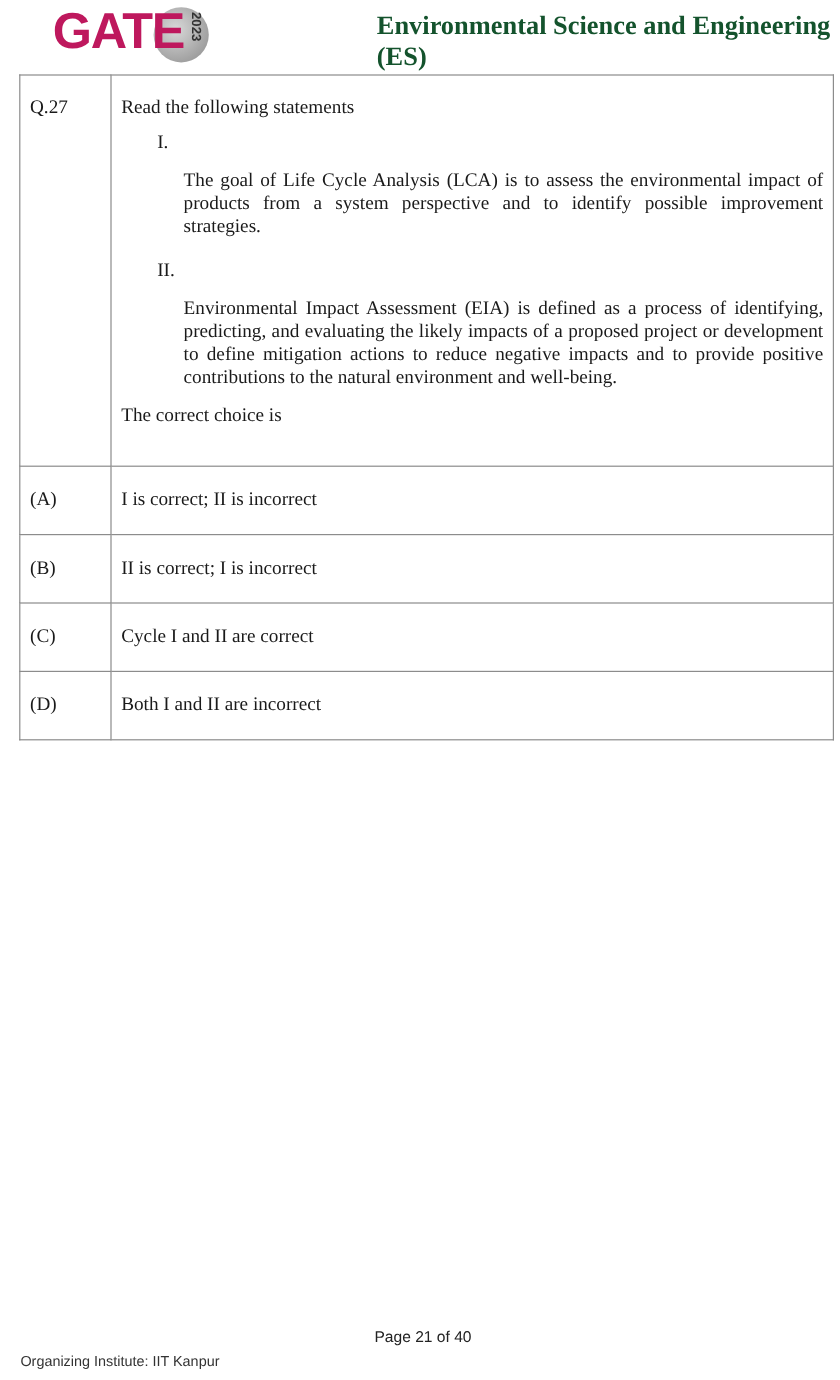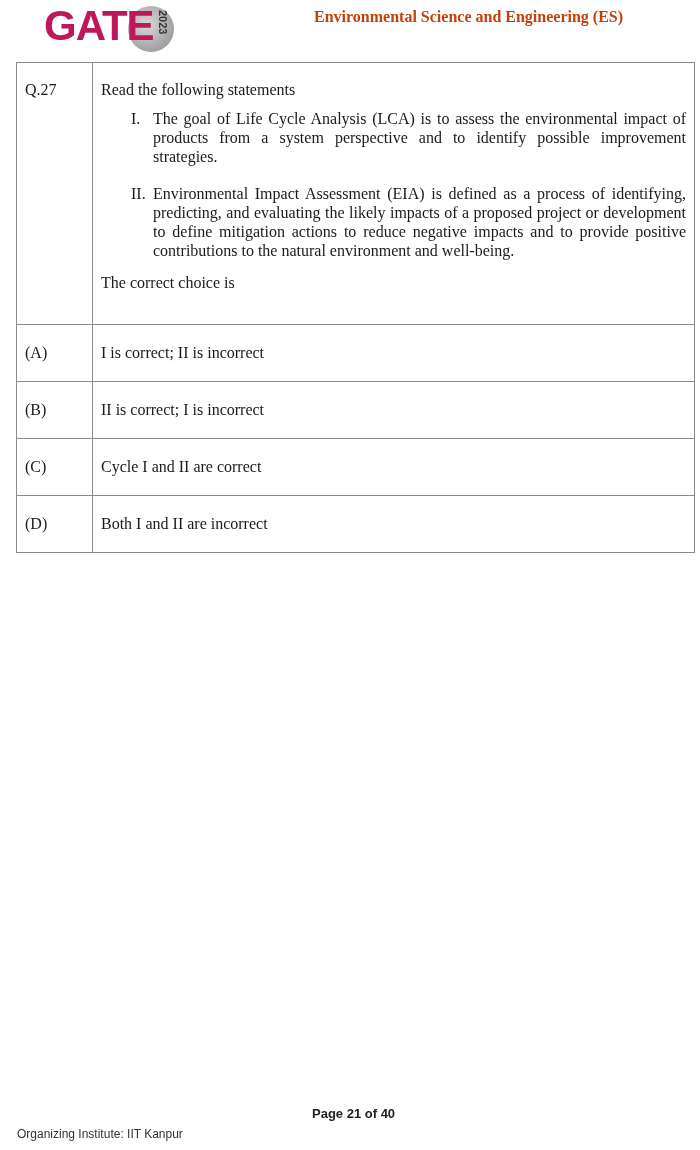--- a/index.html
+++ b/index.html
@@ -1,32 +1,32 @@
 <!DOCTYPE html>
 <html><head>
 <meta charset="utf-8">
 <style>
   html, body { margin:0; padding:0; }
   body { width:700px; height:1150px; background:#ffffff; position:relative; overflow:hidden; font-family:"Liberation Serif", serif; color:#1a1a1a; }
   .logo { position:absolute; left:16px; top:4px; height:44px; width:160px; }
   .logo-text { position:absolute; left:0; top:0; font-family:"Liberation Sans", sans-serif; font-weight:bold; font-size:42px; letter-spacing:-1px; color:#be185d; line-height:44px; z-index:2;margin-left:28px; }
   .logo-globe { position:absolute; left:112px; top:2px; width:46px; height:46px; border-radius:50%; background:radial-gradient(circle at 40% 40%, #d8d8d8, #8a8a8a); z-index:1; }
   .logo-year { position:absolute; left:140px; top:6px; width:14px; height:40px; font-family:"Liberation Sans", sans-serif; font-weight:bold; font-size:11px; color:#333; writing-mode:vertical-rl; z-index:3; line-height:14px; }
-  .header-title { position:absolute; left:314px; top:8px; font-weight:bold; font-size:16px; color:#c2410c; }
+  .header-title { position:absolute; left:314px; top:8px; font-weight:bold; font-size:22px; color:#14532d; }
   table.q { position:absolute; left:16px; top:62px; width:679px; border-collapse:collapse; }
   table.q td { border:1.5px solid #8c8c8c; vertical-align:top; font-size:16px; }
   td.num { width:56px; padding:18px 11px 0 8px; }
   td.body { padding:18px 8px 32px 8px; }
   .stmt { display:flex; margin-left:30px; margin-top:10px; line-height:19px; }
   .stmt .roman { width:22px; flex:none; }
-  .stmt .txt { text-align:justify; flex:1; }
+  .stmt .txt { text-align:justify; flex:1;margin-top:32px; }
   .choice-line { margin-top:14px; }
   tr.opt td { height:56px; padding:0 8px; vertical-align:middle; }
   tr.opt td.num { padding:0 0 0 8px; }
-  .footer-page { position:absolute; left:312px; top:1106px; font-family:"Liberation Sans", sans-serif; font-weight:bold; font-size:13px; color:#222; }
+  .footer-page { position:absolute; left:312px; top:1106px; font-family:"Liberation Sans", sans-serif; font-weight:normal; font-size:13px; color:#222; }
   .footer-org { position:absolute; left:17px; top:1127px; font-family:"Liberation Sans", sans-serif; font-size:12px; color:#333; }
 </style>
 </head>
 <body>
 
 <div class="logo">
   <div class="logo-globe"></div>
   <span class="logo-text">GATE</span>
   <span class="logo-year">2023</span>
 </div>

